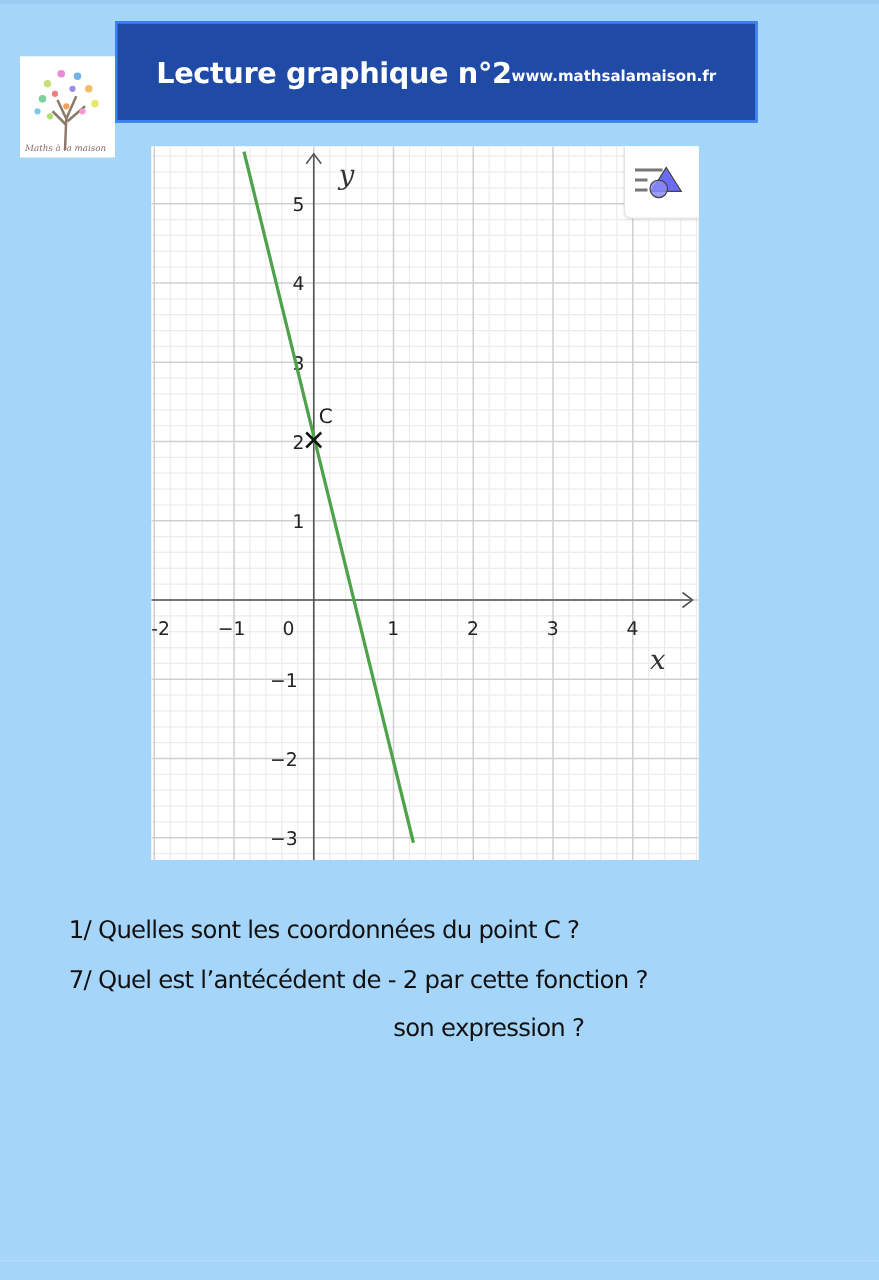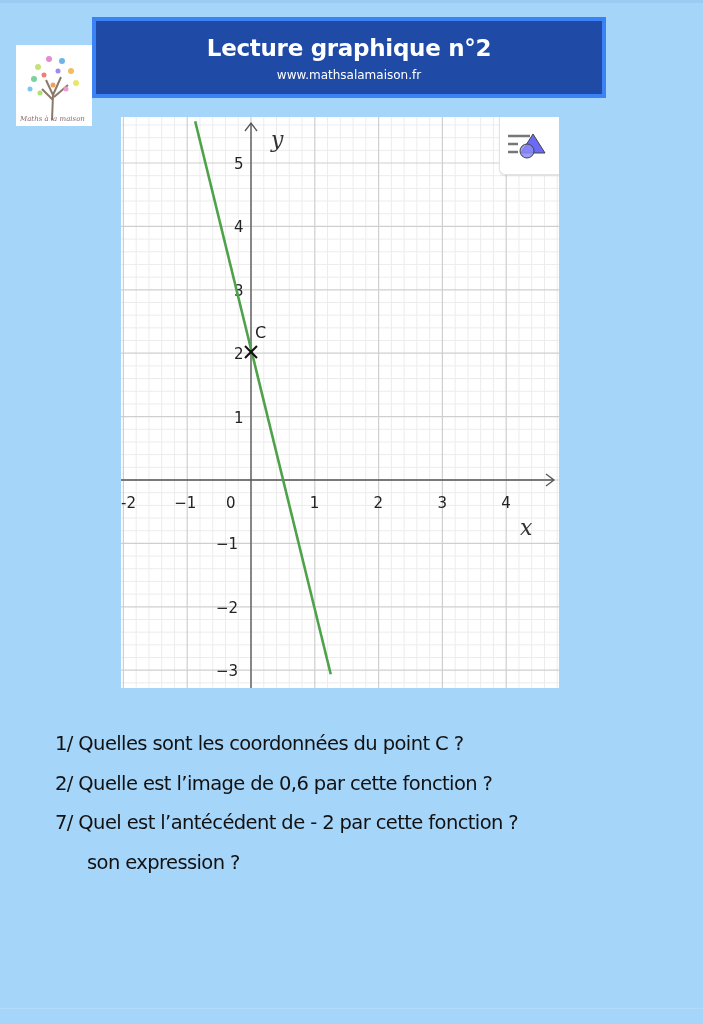--- a/index.html
+++ b/index.html
@@ -16,49 +16,49 @@
   .header {
     position: absolute; left: 16px; top: 17px; width: 590px; height: 81px;
     display: flex;
   }
   .logo {
     width: 76px; height: 81px; background: #ffffff; position: relative; overflow: hidden; margin-top: 28px;
   }
   .logo svg { position: absolute; left: 0; top: 0; }
   .title-box {
     flex: 1; background: #1f4aa6; color: #ffffff;
-    display: flex; flex-direction: column; align-items: center; justify-content: center;
-    border: 4px solid #3b82f6;
+    display: flex; flex-direction: row; align-items: center; justify-content: center;
+    border: 2px solid #3b82f6;
   }
   .title {
     font-family: "DejaVu Sans", sans-serif; font-weight: bold; font-size: 23px;
     letter-spacing: -0.3px; margin-top: 2px;
   }
   .subtitle {
-    font-family: "DejaVu Sans", sans-serif; font-weight: normal; font-size: 12px; margin-top: 7px;
+    font-family: "DejaVu Sans", sans-serif; font-weight: bold; font-size: 12px; margin-top: 7px;
   }
   .graph {
     position: absolute; left: 121px; top: 117px; width: 438px; height: 571px;
     background: #ffffff; overflow: hidden;
   }
   .graph svg { position: absolute; left: 0; top: 0; }
   .style-btn {
     position: absolute; left: 378px; top: 0; width: 60px; height: 57px;
     background: #ffffff; border-left: 1px solid #e3e3e3; border-bottom: 1px solid #e3e3e3;
     border-bottom-left-radius: 6px; box-shadow: 0 1px 2px rgba(0,0,0,0.08);
     cursor: pointer;
   }
   .questions {
     position: absolute; left: 44px; top: 724px; width: 640px;
     font-family: "DejaVu Sans", sans-serif; font-size: 19.5px; color: #111111;
     letter-spacing: -0.6px;
     margin-left: 11px;
   }
   .q { height: 39.5px; line-height: 39.5px; white-space: nowrap; }
-  .q.cont { padding-left: 32px; }
+  .q.cont { padding-left: 32px; text-align: center; }
   .bottom-line {
     position: absolute; left: 0; top: 1008px; width: 703px; height: 1px; background: #b3dcfb;
   }
 </style>
 </head>
 <body>
 
 <div class="top-strip"></div>
 
 <div class="header">
@@ -213,18 +213,17 @@
       <line x1="8" y1="27" x2="18" y2="27" stroke="#777" stroke-width="2.5"></line>
       <line x1="8" y1="35" x2="18" y2="35" stroke="#777" stroke-width="2.5"></line>
       <polygon points="33,17 45,36 21,36" fill="#6a6af5" stroke="#444" stroke-width="1"></polygon>
       <circle cx="27" cy="34" r="7" fill="#8a8af8" fill-opacity="0.85" stroke="#444" stroke-width="1"></circle>
     </svg>
   </div>
 </div>
 
 <div class="questions">
   <div class="q">1/ Quelles sont les coordonnées du point C ?</div>
-  <div class="q">2/ Quelle est l’image de 0,6 par cette fonction ?</div>
   <div class="q">7/ Quel est l’antécédent de - 2 par cette fonction ?</div>
   <div class="q cont">son expression ?</div>
 </div>
 
 <div class="bottom-line"></div>
 
 </body></html>

